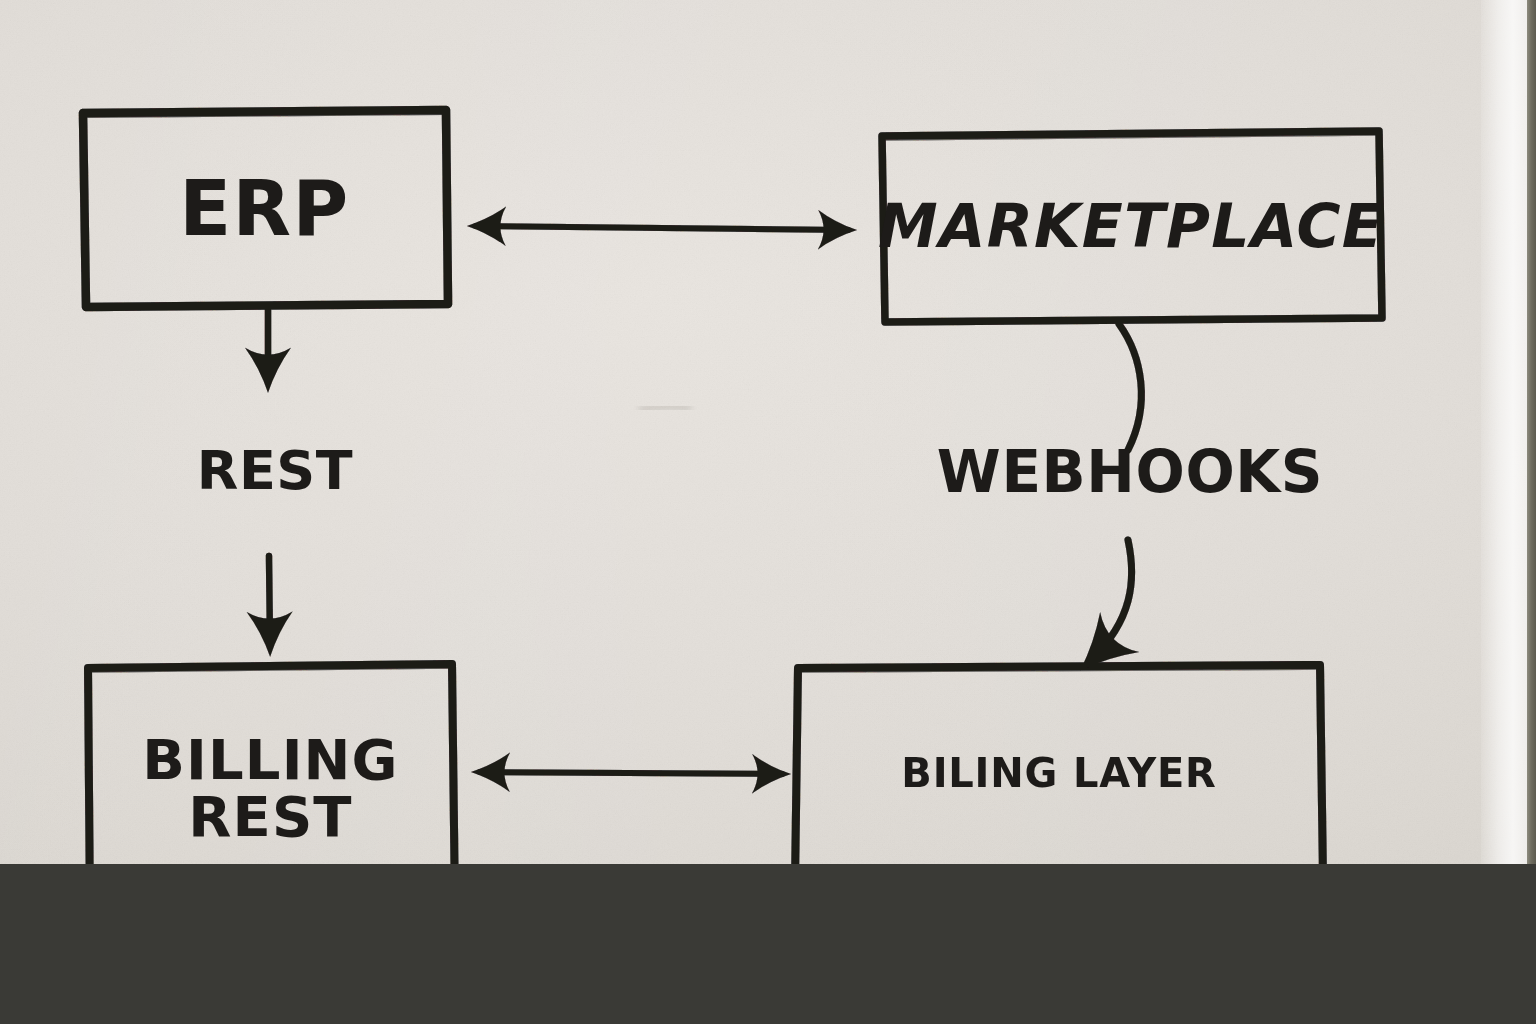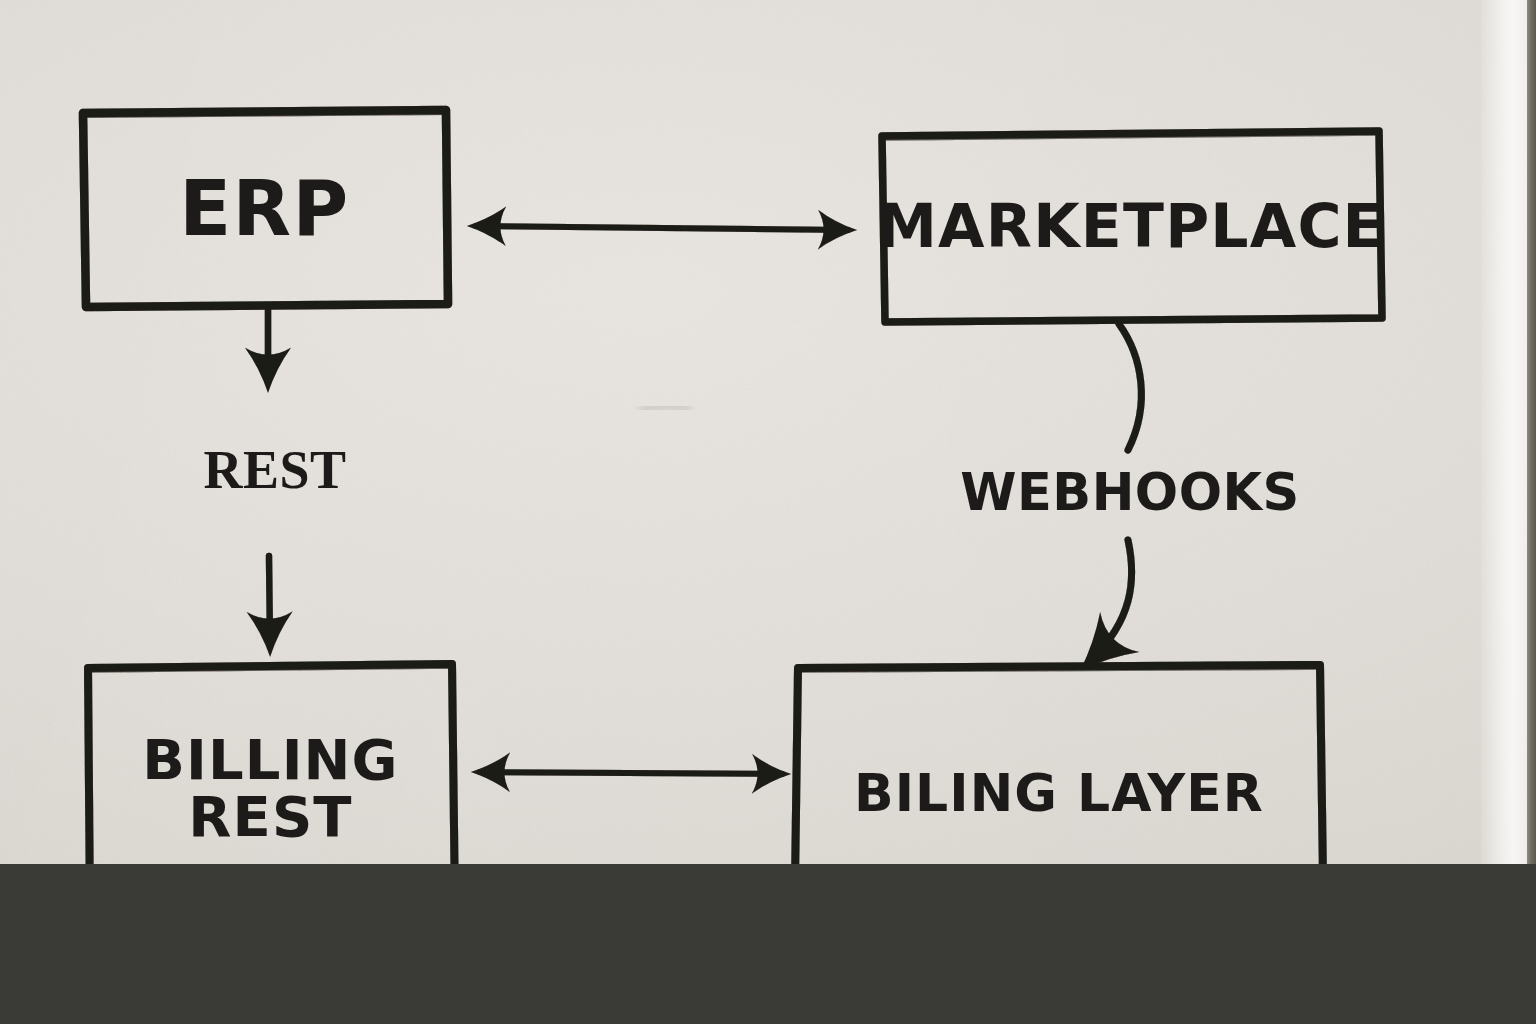--- a/index.html
+++ b/index.html
@@ -83,25 +83,25 @@
     justify-content: center;
     text-align: center;
     color: #1d1b19;
     font-weight: 600;
     letter-spacing: 0.01em;
     line-height: 1.02;
     user-select: none;
     pointer-events: none;
   }
   .label-erp          { left: 81px;  top: 110px; width: 367px; height: 197px; font-size: 76px; }
-  .label-marketplace  { left: 880px; top: 131px; width: 502px; height: 191px; font-size: 60px; }
+  .label-marketplace  { left: 880px; top: 131px; width: 502px; height: 191px; font-size: 60px; font-style: italic; }
   .label-billing-l    { left: 86px;  top: 664px; width: 369px; height: 248px; font-size: 56px; }
-  .label-billing-r    { left: 795px; top: 685px; width: 528px; height: 217px; font-size: 52px; }
-  .label-rest         { left: 40px;  top: 406px; width: 470px; height: 130px; font-size: 54px; flex-direction: column; font-family: Liberation Serif, serif; }
-  .label-webhooks     { left: 920px; top: 460px; width: 420px; height: 66px;  font-size: 51px; }
+  .label-billing-r    { left: 795px; top: 665px; width: 528px; height: 217px; font-size: 40px; }
+  .label-rest         { left: 40px;  top: 406px; width: 470px; height: 130px; font-size: 54px; flex-direction: column; }
+  .label-webhooks     { left: 920px; top: 440px; width: 420px; height: 66px;  font-size: 58px; }
   .label-rest span { display: block; }
 </style>
 </head>
 <body>
 
 <div id="canvas">
 
   <div id="paper-surface"></div>
 
   <svg id="paper-grain" width="1536" height="1024" viewBox="0 0 1536 1024" aria-hidden="true">

